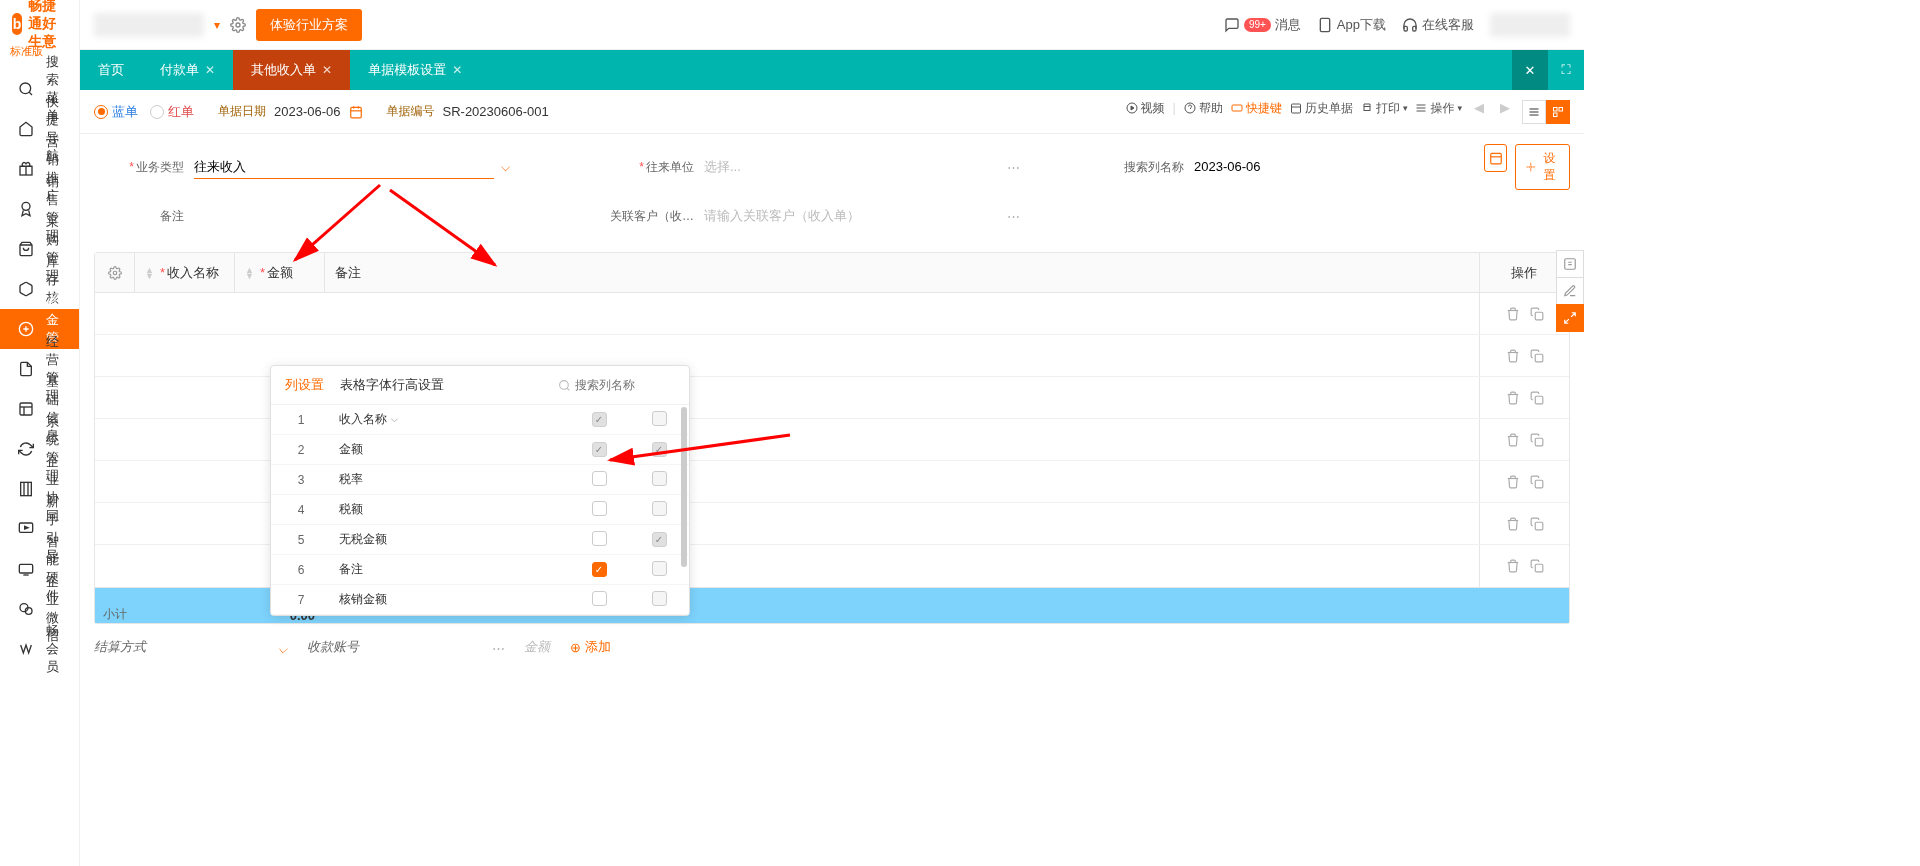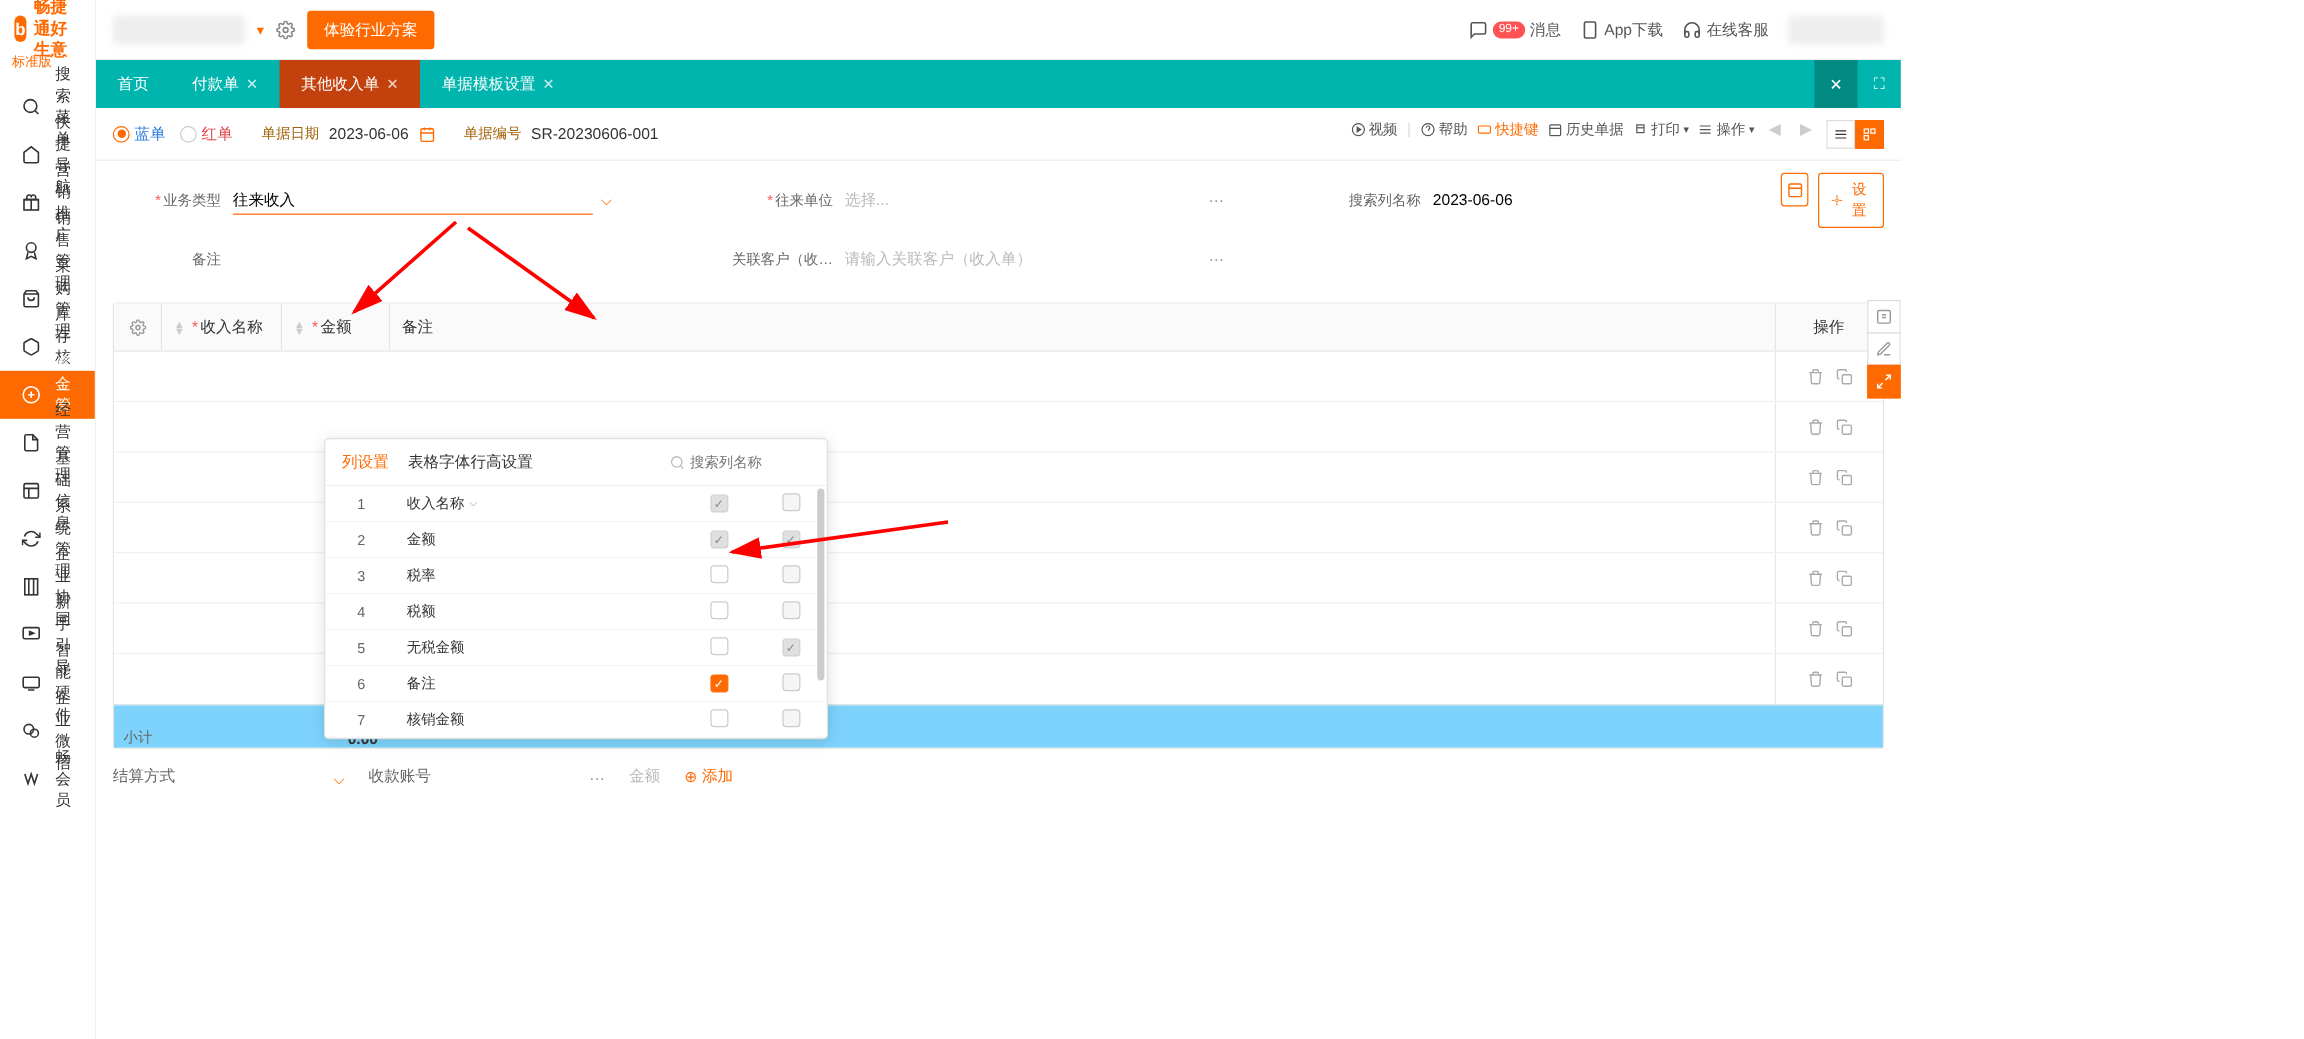--- a/index.html
+++ b/index.html
@@ -86,21 +86,21 @@
 .grid-body { }
 .grid-row { display: flex; height: 42px; border-bottom: 1px solid #f0f0f0; }
 .grid-row:last-child { border-bottom: none; }
 .grid-row-content { flex: 1; }
 .grid-row-ops { width: 90px; border-left: 1px solid #e6e6e6; display: flex; align-items: center; justify-content: center; gap: 10px; color: #aaa; }
 .grid-footer { display: flex; height: 36px; background: #7dd3fc; border-top: 1px solid #e6e6e6; align-items: flex-end; }
 .grid-footer-label { width: 40px; display: flex; align-items: center; justify-content: center; color: #666; font-size: 12px; }
 .grid-footer-amount { width: 190px; display: flex; align-items: center; justify-content: flex-end; padding-right: 10px; font-weight: bold; }
 
 .bottom-bar { padding: 14px; display: flex; align-items: center; gap: 20px; color: #666; }
-.bottom-field { display: flex; align-items: flex-end; gap: 6px; }
+.bottom-field { display: flex; align-items: flex-end; gap: 6px; font-style: italic; }
 .bottom-dd { color: #ff6a00; font-size: 12px; }
 .add-btn { color: #ff6a00; cursor: pointer; display: flex; align-items: center; gap: 4px; }
 
 .popover { position: absolute; left: 190px; top: 275px; width: 420px; background: #fff; border: 1px solid #e0e0e0; border-radius: 4px; box-shadow: 0 2px 12px rgba(0,0,0,0.12); z-index: 100; }
 .popover-tabs { display: flex; align-items: center; padding: 10px 14px; gap: 16px; border-bottom: 1px solid #f0f0f0; }
 .popover-tab { cursor: pointer; font-size: 13px; }
 .popover-tab.active { color: #ff6a00; }
 .popover-search { margin-left: auto; display: flex; align-items: center; gap: 4px; color: #bbb; }
 .popover-search input { border: none; outline: none; font-size: 12px; width: 100px; }
 .popover-table { }

